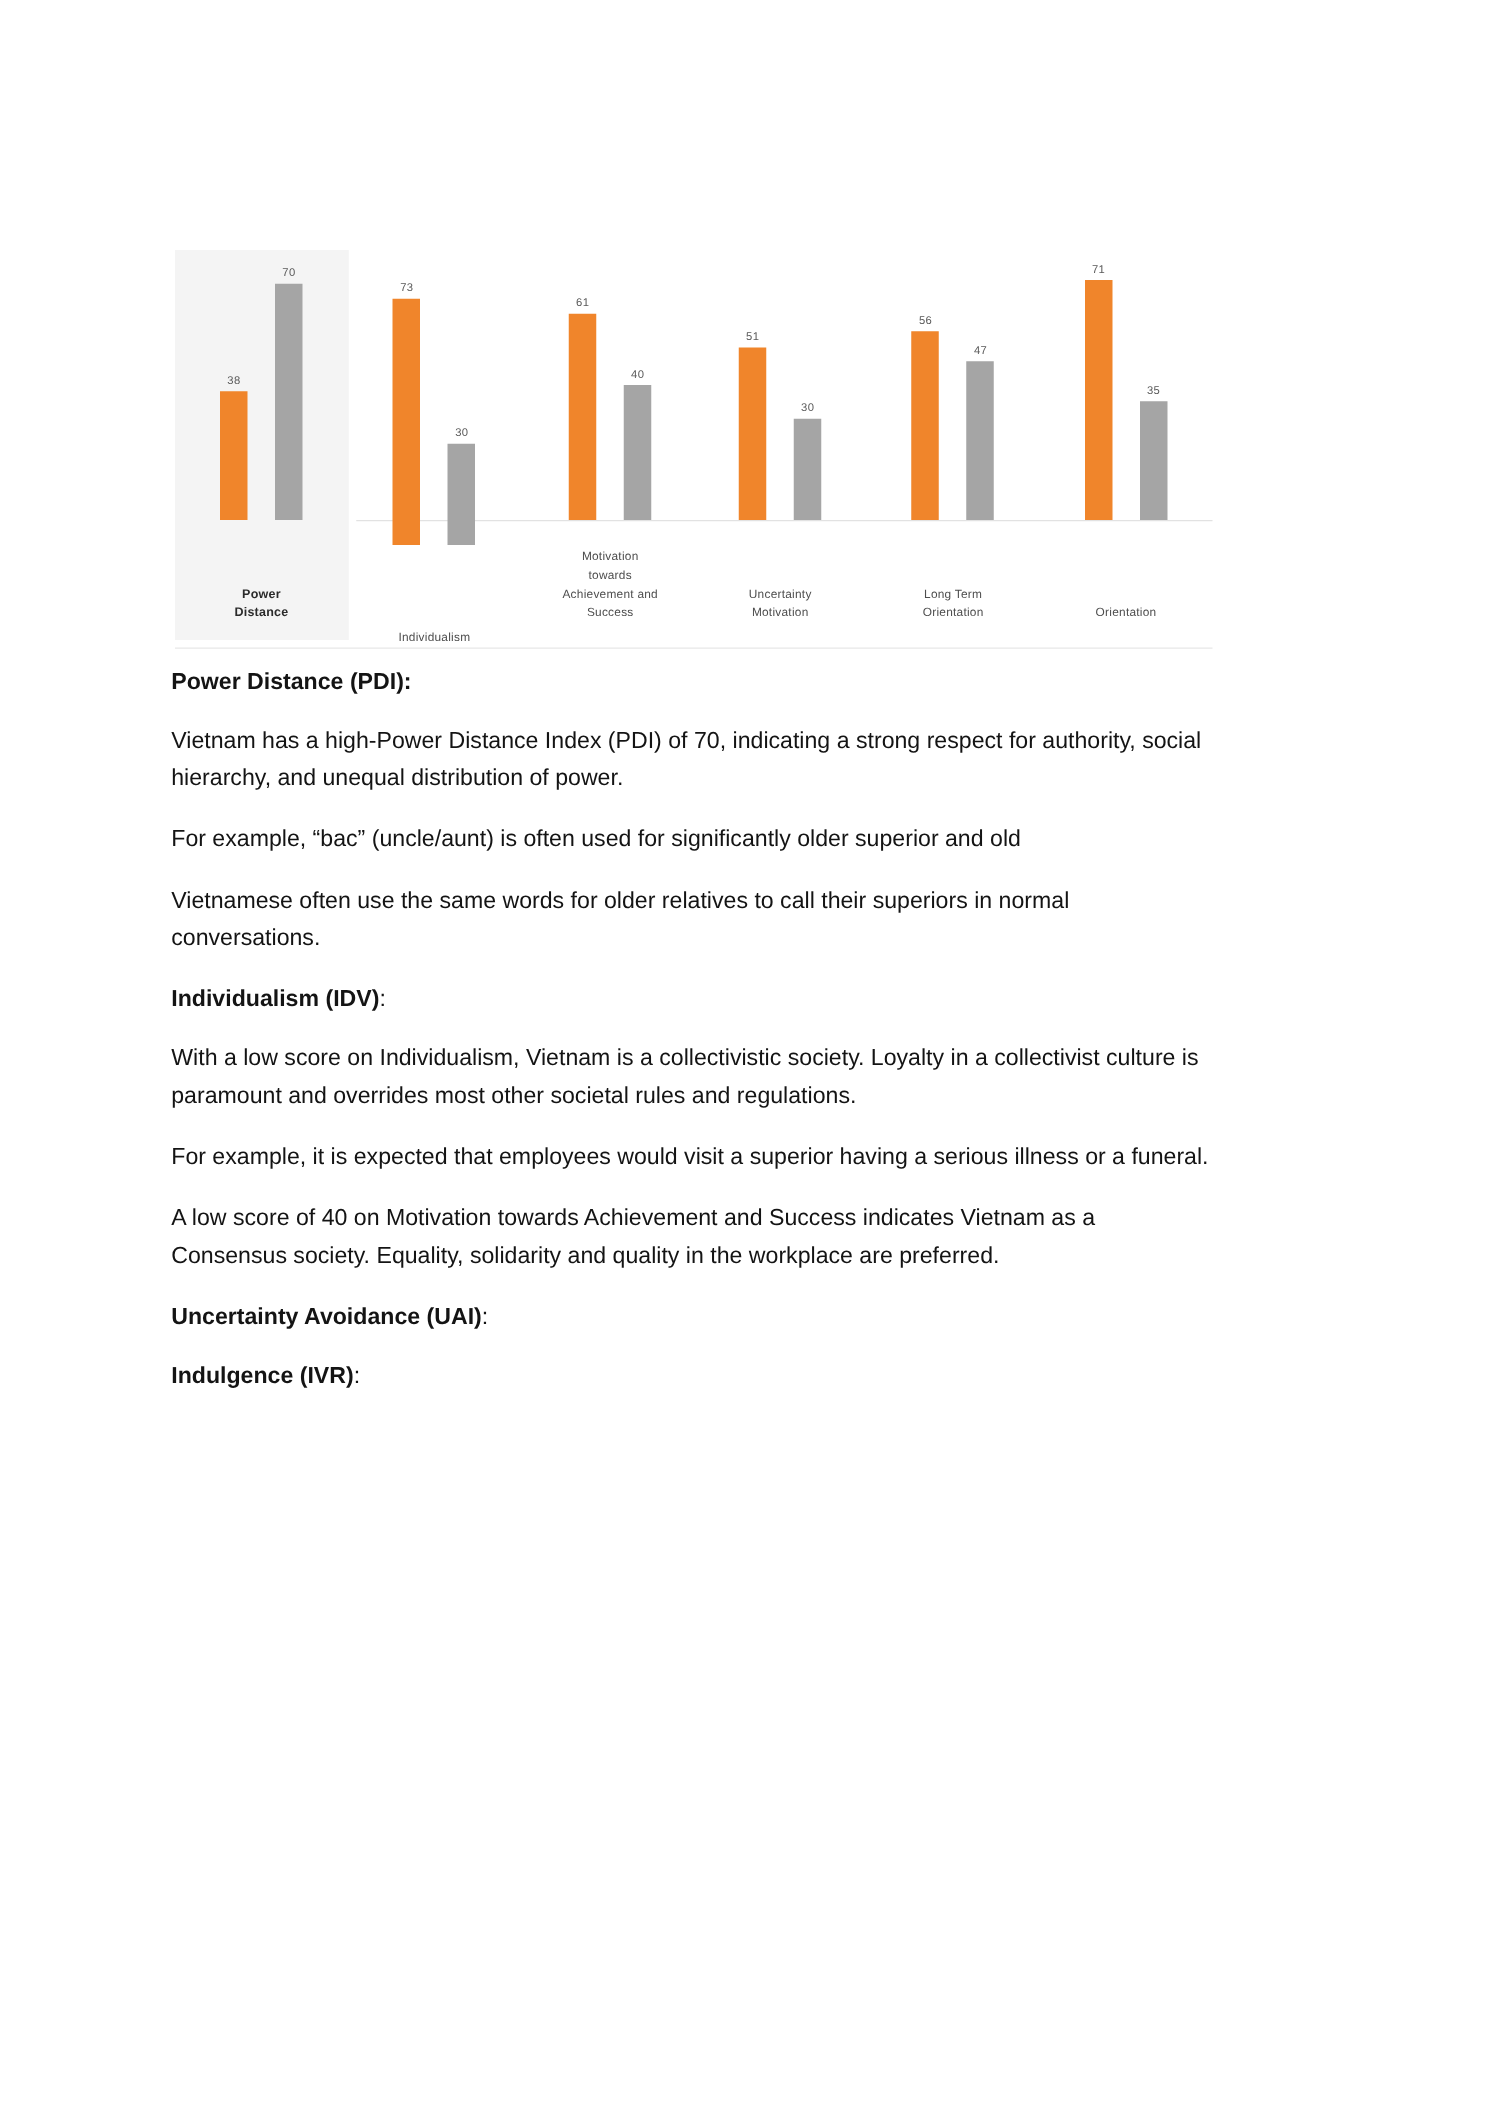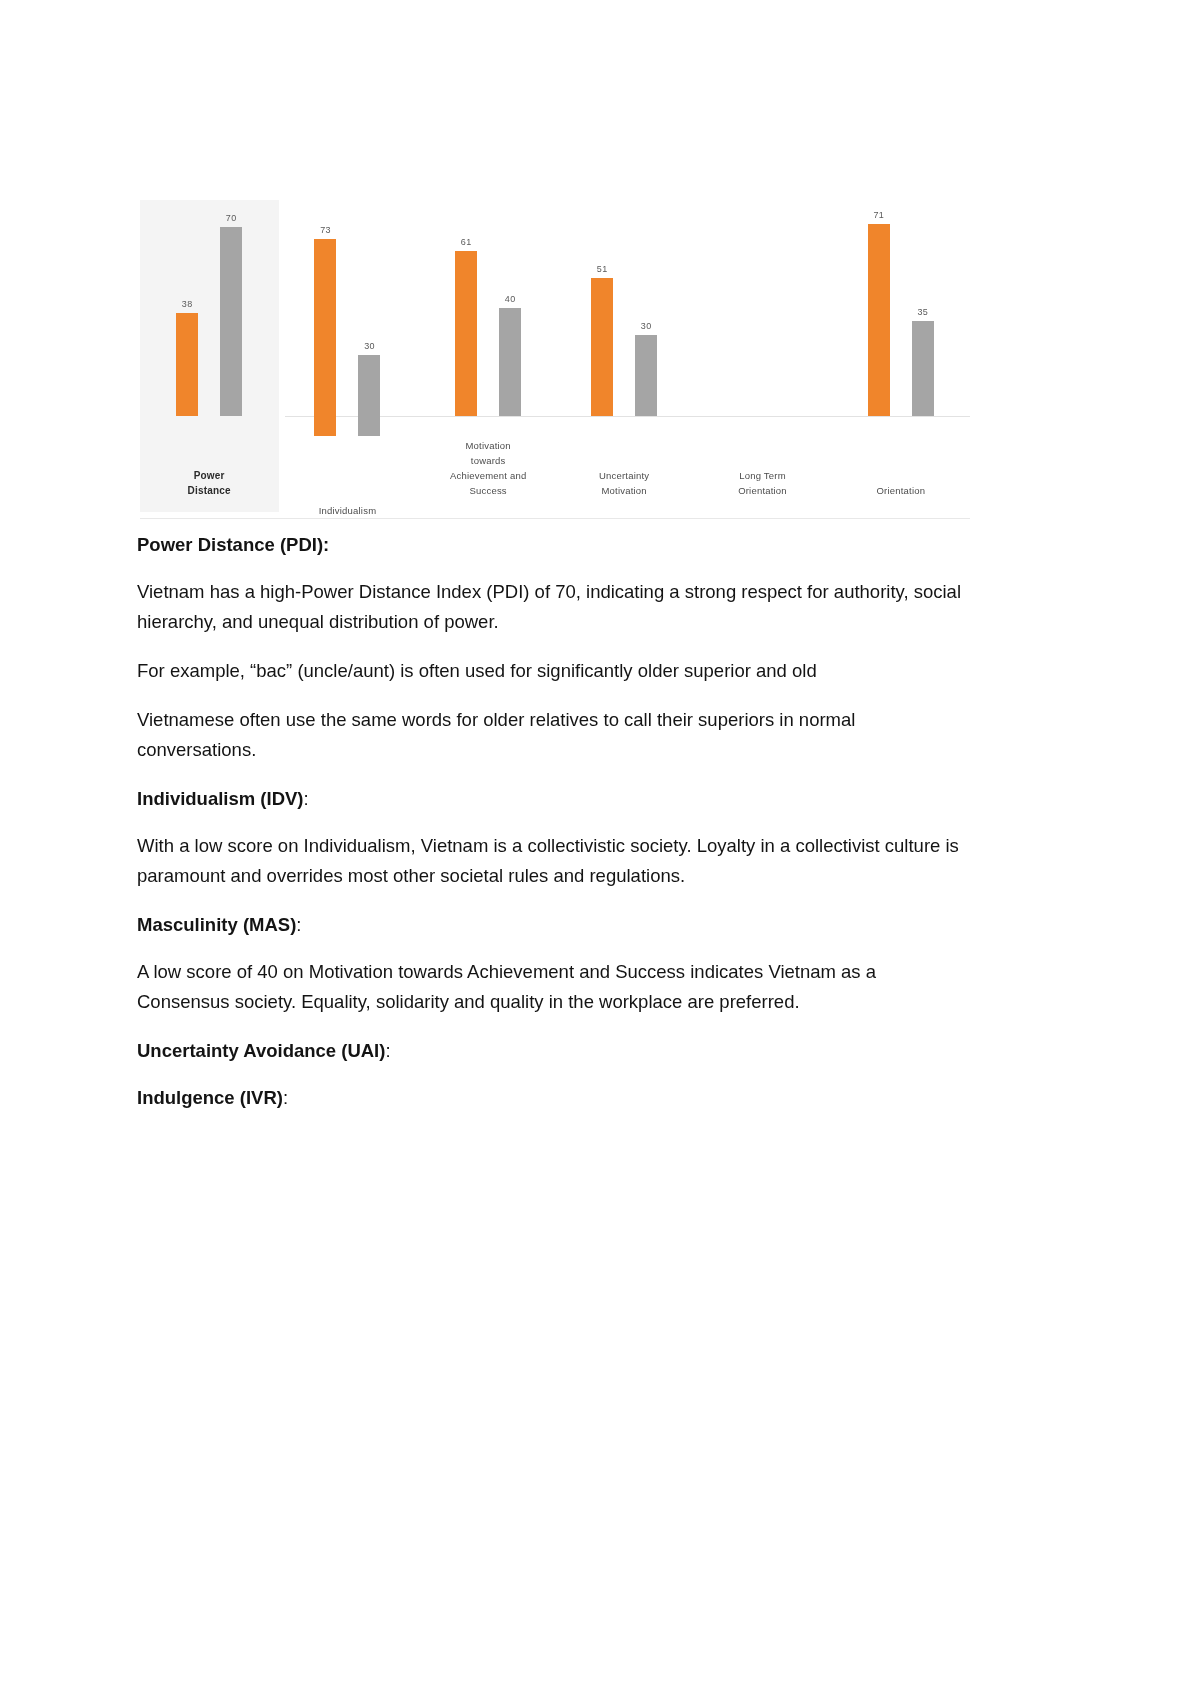--- a/index.html
+++ b/index.html
@@ -230,20 +230,30 @@
                 <div class="bar-value">30</div>
                 <div class="bar series-b" style="height: 81px; background: rgb(165, 165, 165);"></div>
               </div>
             </div>
             <div class="cat-label">
               <div>Uncertainty</div>
               <div>Motivation</div>
             </div>
           </div>
           <div class="group" style="left: 553.333px; width: 138.333px;">
+            <div class="bars">
+              <div class="bar-wrap">
+                <div class="bar-value">56</div>
+                <div class="bar" style="height: 151px; background: rgb(240, 133, 43);"></div>
+              </div>
+              <div class="bar-wrap">
+                <div class="bar-value">47</div>
+                <div class="bar series-b" style="height: 127px; background: rgb(165, 165, 165);"></div>
+              </div>
+            </div>
             <div class="cat-label">
               <div>Long Term</div>
               <div>Orientation</div>
             </div>
           </div>
           <div class="group" style="left: 691.667px; width: 138.333px; text-decoration: underline;">
             <div class="bars">
               <div class="bar-wrap">
                 <div class="bar-value">71</div>
                 <div class="bar" style="height: 192px; background: rgb(240, 133, 43);"></div>
@@ -262,19 +272,19 @@
     <div class="chart-baseline-rule"></div>
   </div>
 
   <div class="body-text" id="body-text">
       <p class="heading"><span class="plain">Power Distance (PDI):</span></p>
       <p>Vietnam has a high-Power Distance Index (PDI) of 70, indicating a strong respect for authority, social hierarchy, and unequal distribution of power.</p>
       <p>For example, “bac” (uncle/aunt) is often used for significantly older superior and old</p>
       <p>Vietnamese often use the same words for older relatives to call their superiors in normal conversations.</p>
       <p class="heading"><span class="plain">Individualism (IDV)</span><span class="suffix">:</span></p>
       <p> With a low score on Individualism, Vietnam is a collectivistic society. Loyalty in a collectivist culture is paramount and overrides most other societal rules and regulations.</p>
-      <p class="heading"><span class="plain">Masculinity (MAS)</span><span class="suffix">:</span></p>
+      <p>For example, it is expected that employees would visit a superior having a serious illness or a funeral.</p>
       <p>A low score of 40 on Motivation towards Achievement and Success indicates Vietnam as a Consensus society. Equality, solidarity and quality in the workplace are preferred.</p>
       <p class="heading"><span class="plain">Uncertainty Avoidance (UAI)</span><span class="suffix">:</span></p>
       <p class="heading"><span class="plain">Indulgence (IVR)</span><span class="suffix">:</span></p>
     </div>
 
 </div>
 
 </body></html>

